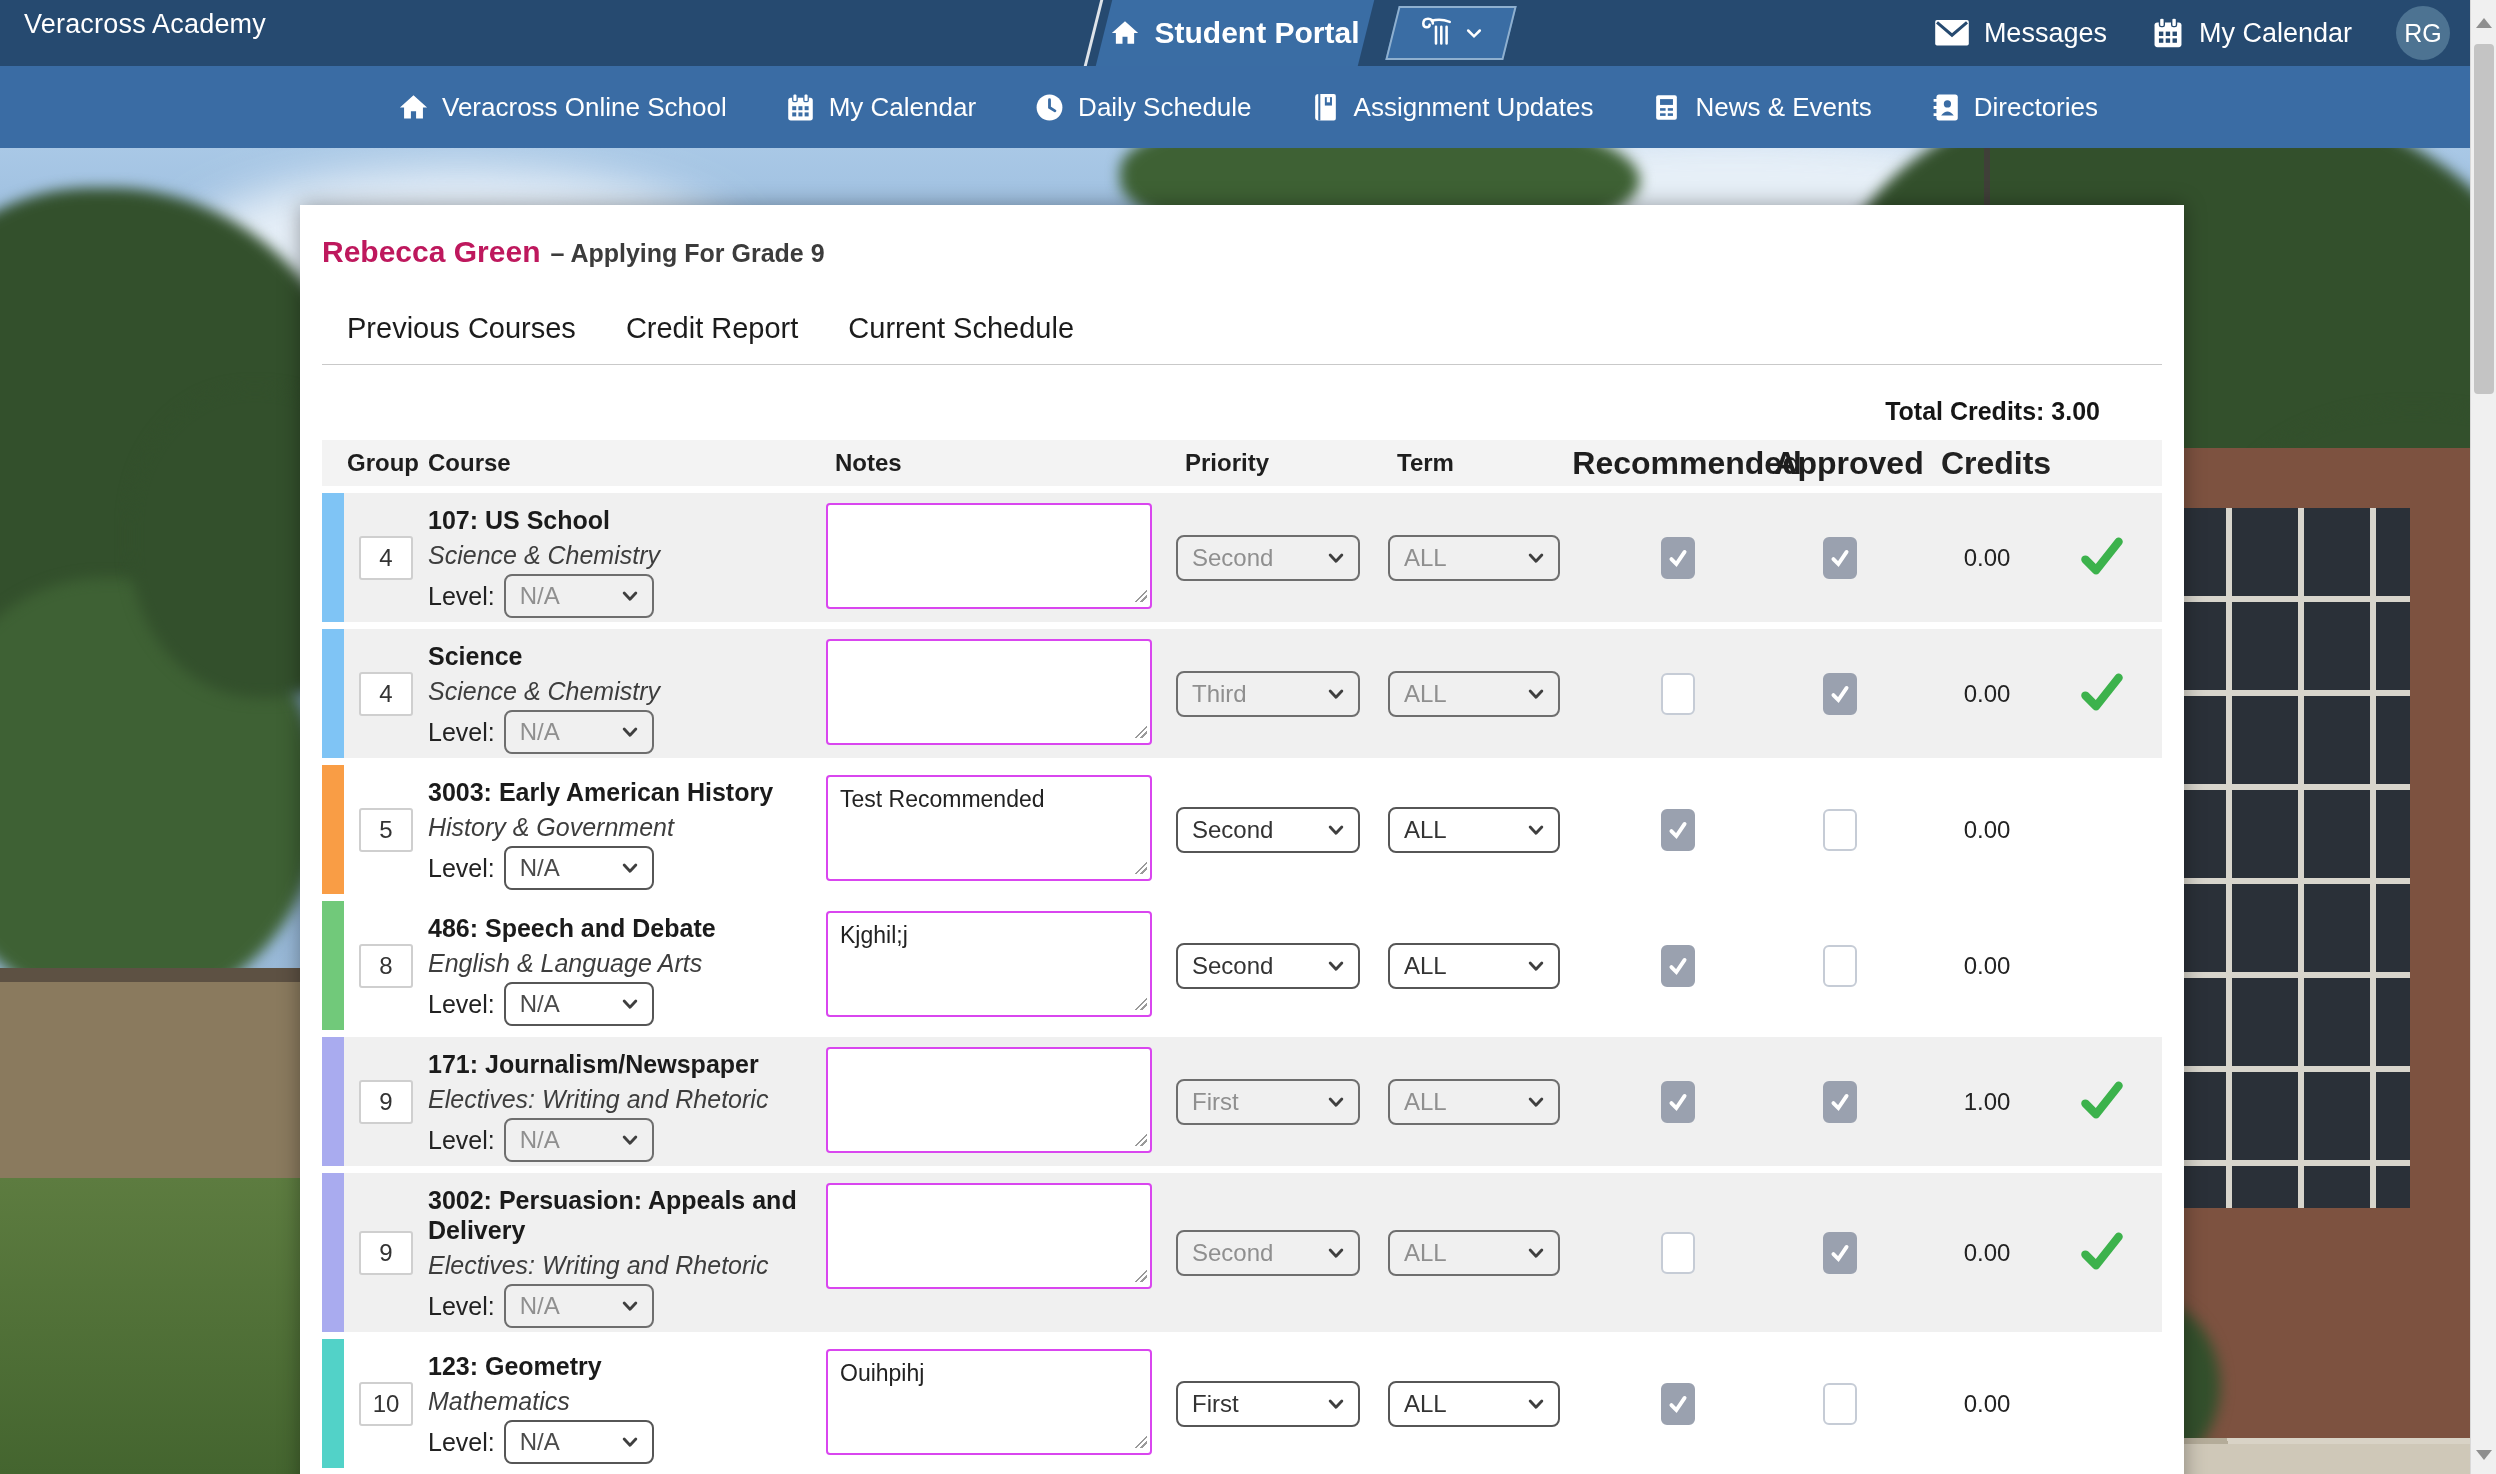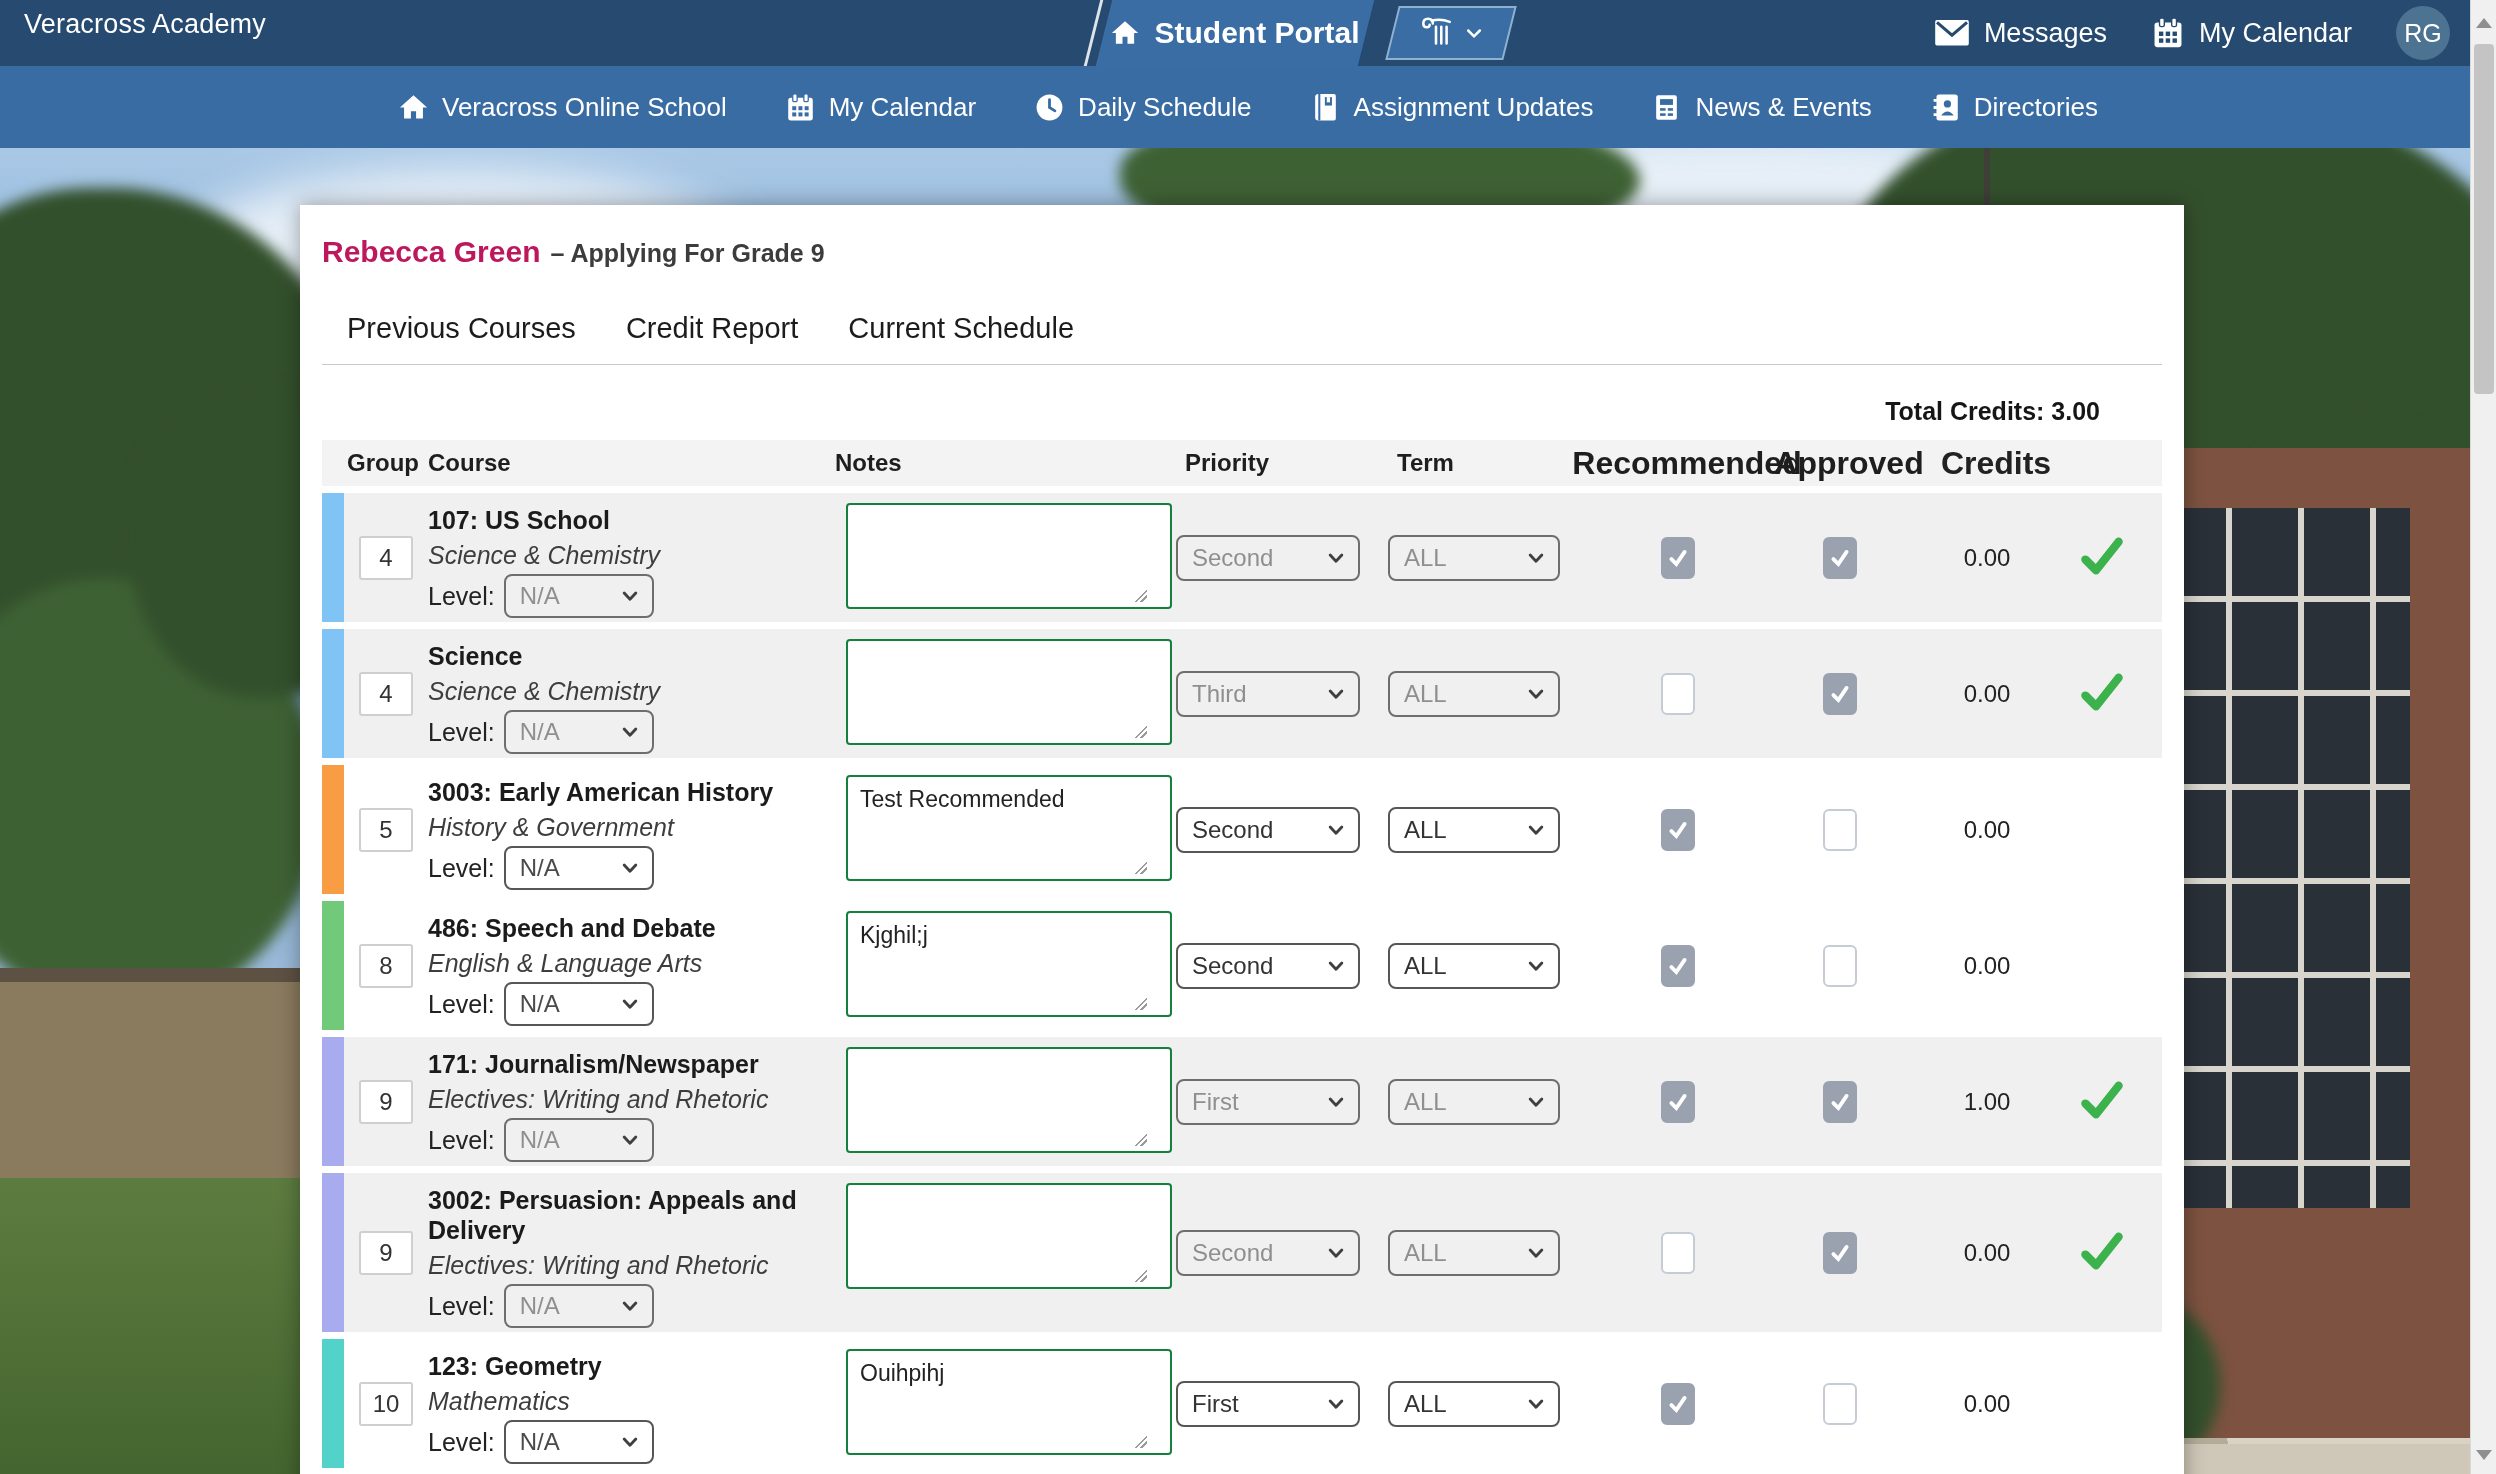--- a/index.html
+++ b/index.html
@@ -91,22 +91,22 @@
              display:flex; align-items:center; justify-content:space-between; padding:0 12px 0 14px;
              font-size:24px; color:#333; cursor:pointer; }
   .fselect.level { width:150px; height:44px; }
   .fselect.wide  { width:184px; height:46px; }
   .fselect.mid   { width:172px; height:46px; }
   .row.shaded .fselect { border-color:#6e6e6e; color:#8f8f8f; }
   .row .fselect.level .val { color:#8f8f8f; }
   .row:not(.shaded) .fselect.level .val { color:#4a4a4a; }
 
   .notes-wrap { position:relative; width:326px; height:106px; }
-  .notes-wrap textarea { width:326px; height:106px; border:2px solid #15803d; border-radius:4px; background:#fff;
-        font-family:inherit; font-size:23px; color:#222; padding:8px 12px; resize:none; outline:none; line-height:1.25;margin-left:20px; }
+  .notes-wrap textarea { width:326px; height:106px; border:2px solid #d946ef; border-radius:4px; background:#fff;
+        font-family:inherit; font-size:23px; color:#222; padding:8px 12px; resize:none; outline:none; line-height:1.25; }
   .grip { position:absolute; right:5px; bottom:7px; width:15px; height:15px; pointer-events:none;
           background:linear-gradient(135deg,transparent 0 58%,#9a9a9a 58% 66%,transparent 66% 76%,#9a9a9a 76% 84%,transparent 84%); }
 
   .cbx { width:34px; height:42px; border-radius:6px; border:2px solid #c6ccd6; background:#fff;
          display:flex; align-items:center; justify-content:center; cursor:pointer; }
   .cbx svg { display:none; }
   .cbx.checked { background:#9aa1af; border-color:#9aa1af; }
   .cbx.checked svg { display:block; }
 
   .confirm-check { display:none; }

